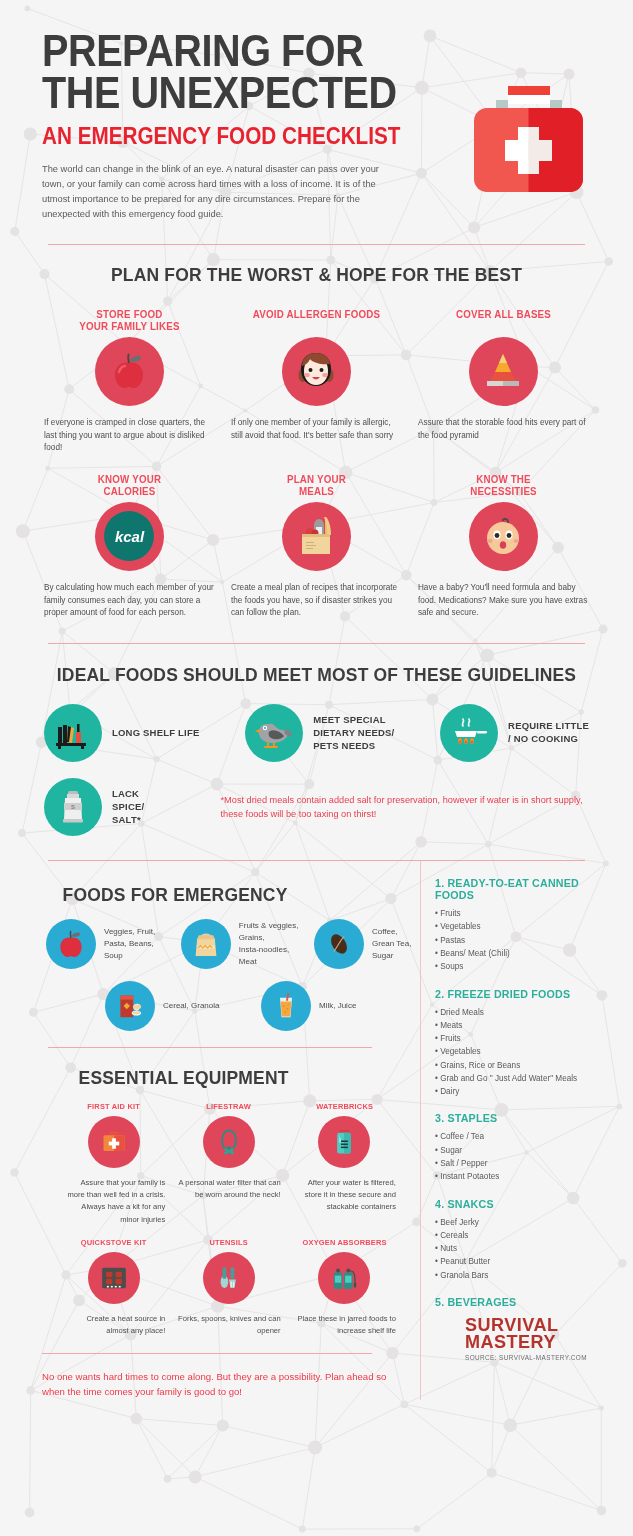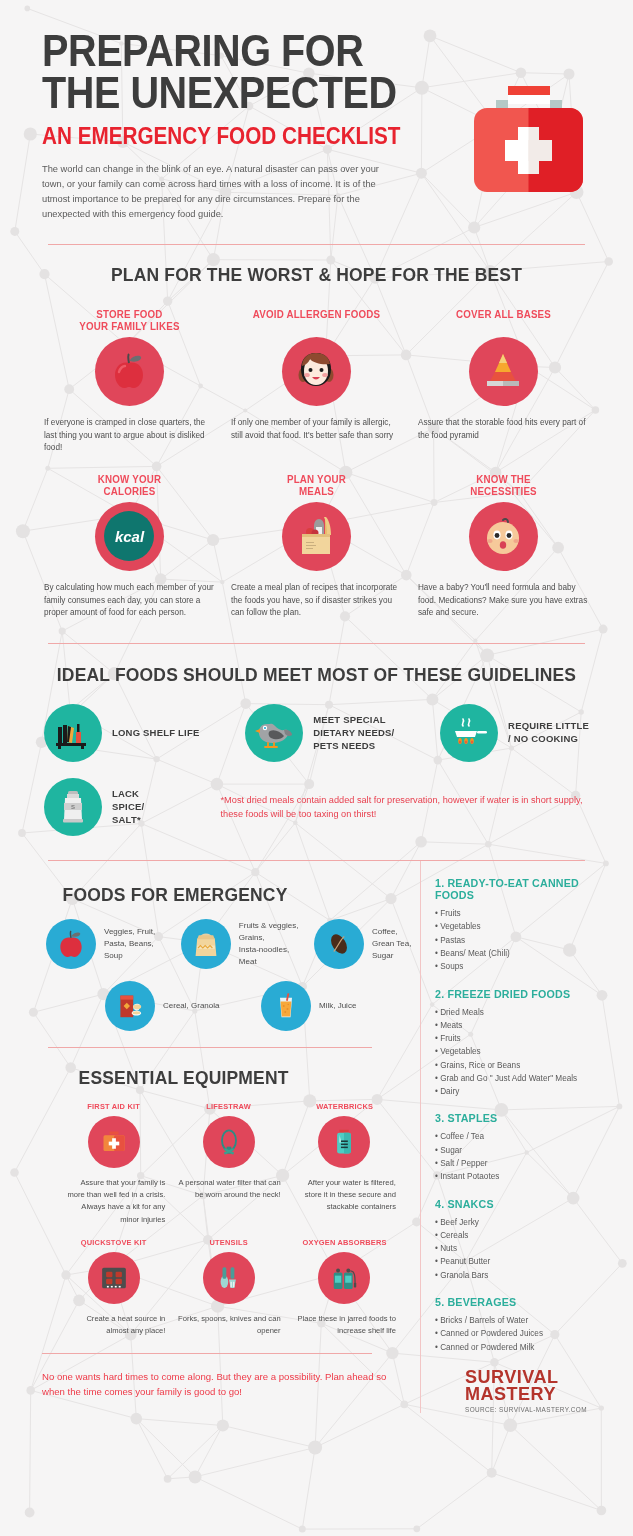--- a/index.html
+++ b/index.html
@@ -1150,25 +1150,20 @@
             <li>Beef Jerky</li>
             <li>Cereals</li>
             <li>Nuts</li>
             <li>Peanut Butter</li>
             <li>Granola Bars</li>
           </ul>
         </div>
 
         <div>
           <div class="cat-title">5. BEVERAGES</div>
-          <ul class="cat-list">
-            <li>Bricks / Barrels of Water</li>
-            <li>Canned or Powdered Juices</li>
-            <li>Canned or Powdered Milk</li>
-          </ul>
         </div>
 
         <div class="brand" style="margin-top:8px;">
           <div class="brand-name">SURVIVAL
 MASTERY</div>
           <div class="brand-src">SOURCE: SURVIVAL-MASTERY.COM</div>
         </div>
       </div>
     </div>
   </div>

